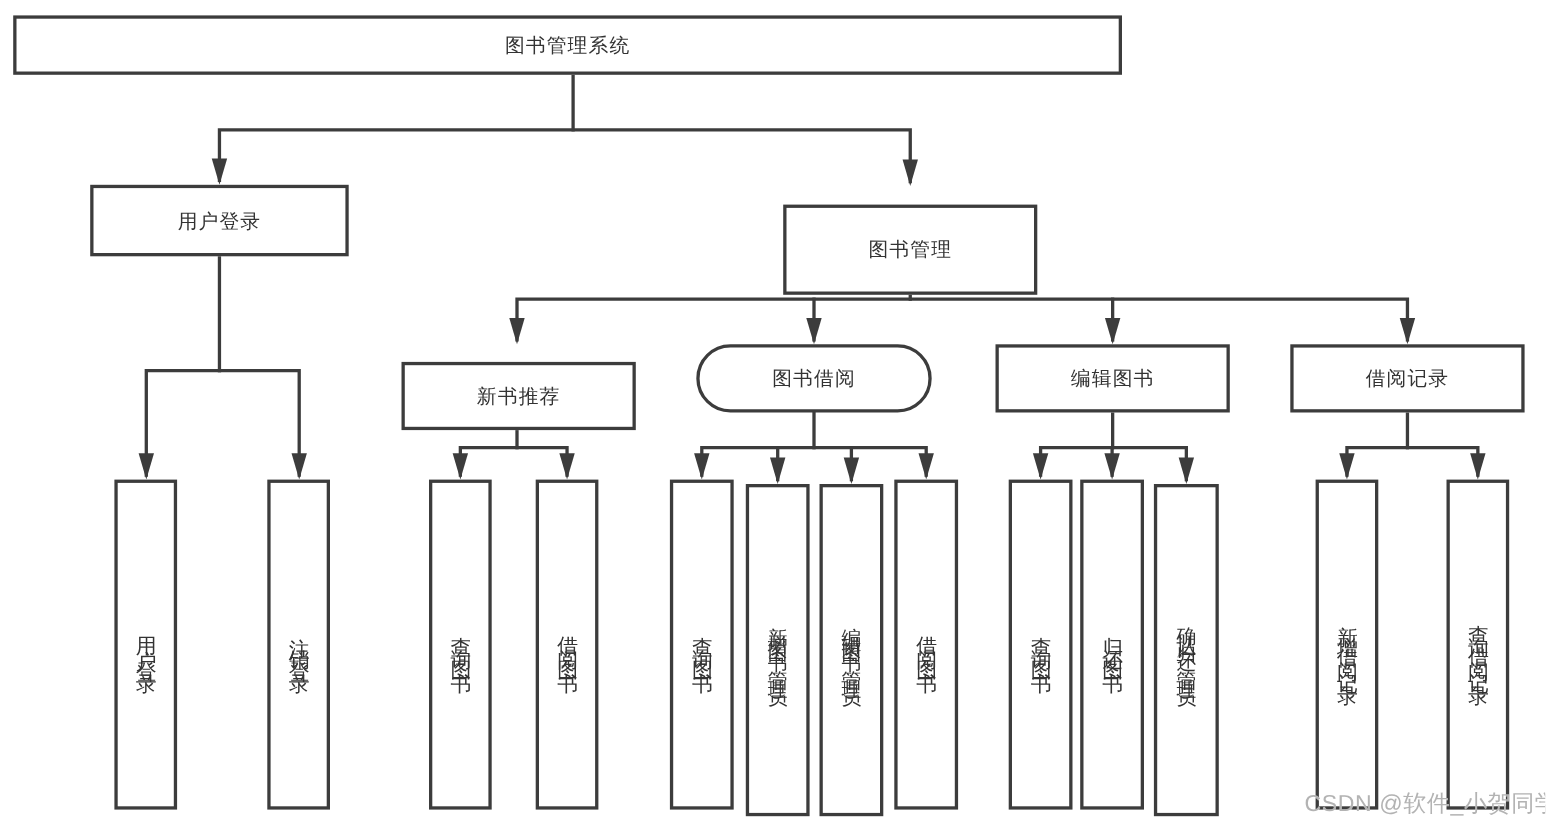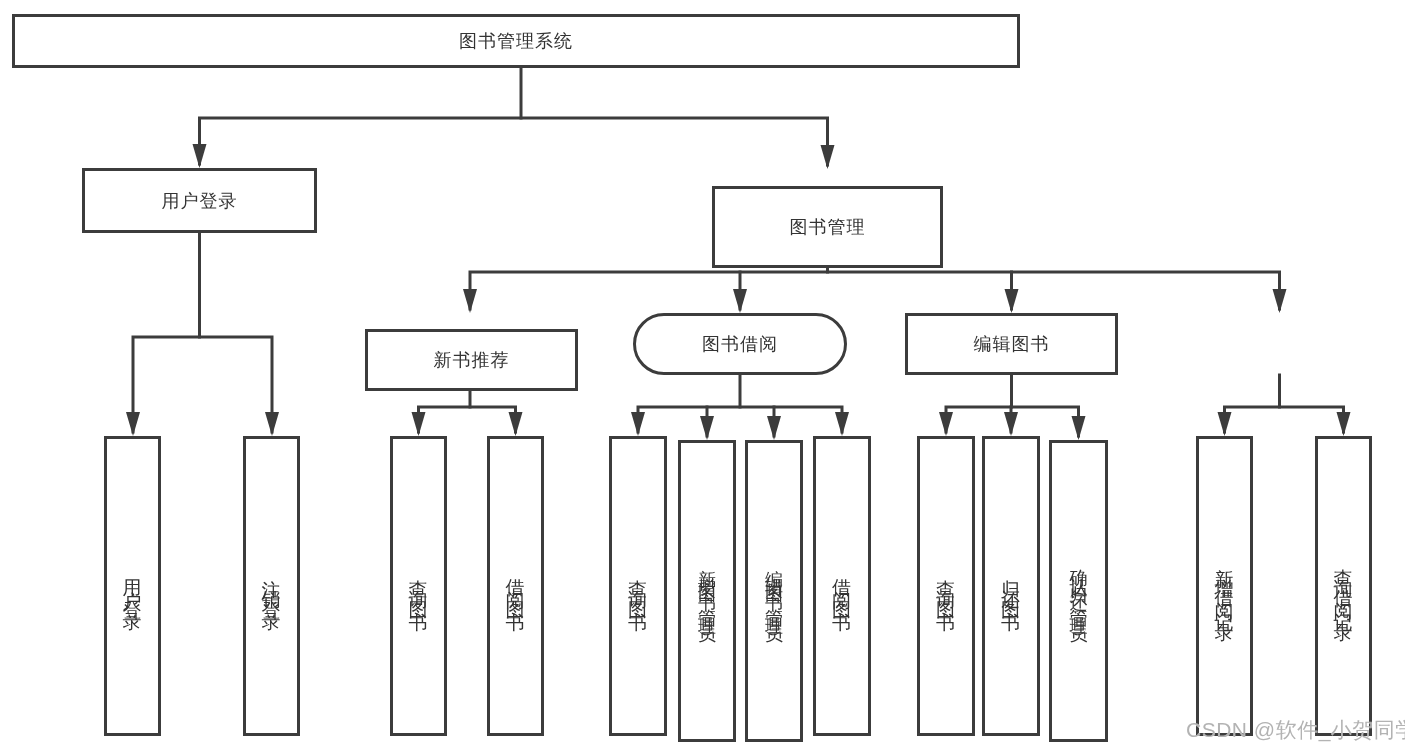--- a/index.html
+++ b/index.html
@@ -83,20 +83,21 @@
   </svg>
 
   <div class="hbox" style="left:12px; top:14px; width:1008px; height:54px;">图书管理系统</div>
 
   <div class="hbox" style="left:82px; top:168px; width:235px; height:65px;">用户登录</div>
   <div class="hbox" style="left:712px; top:186px; width:231px; height:82px;">图书管理</div>
 
   <div class="hbox" style="left:365px; top:313px; width:213px; height:62px;margin-top:16px;">新书推荐</div>
   <div class="hbox" style="left:633px; top:313px; width:214px; height:62px;border-radius:31px;">图书借阅</div>
   <div class="hbox" style="left:905px; top:313px; width:213px; height:62px;">编辑图书</div>
+  <div class="hbox" style="left:1173px; top:313px; width:213px; height:62px;">借阅记录</div>
 
   <div class="vbox" style="left:104px; top:436px; width:57px; height:300px;">用户登录</div>
   <div class="vbox" style="left:243px; top:436px; width:57px; height:300px;">注销登录</div>
 
   <div class="vbox" style="left:390px; top:436px; width:57px; height:300px;">查询图书</div>
   <div class="vbox" style="left:487px; top:436px; width:57px; height:300px;">借阅图书</div>
 
   <div class="vbox" style="left:609px; top:436px; width:58px; height:300px;">查询图书</div>
   <div class="vbox long" style="left:678px; top:440px; width:58px; height:302px;">新增图书（管理员）</div>
   <div class="vbox long" style="left:745px; top:440px; width:58px; height:302px;">编辑图书（管理员）</div>

